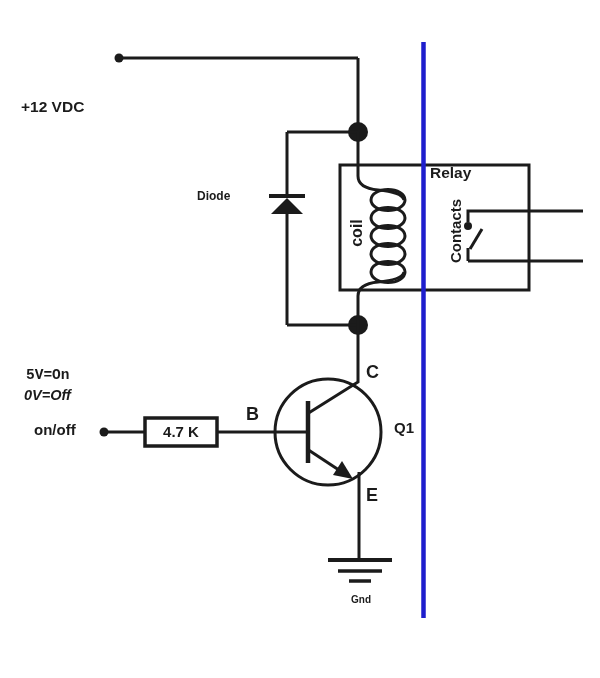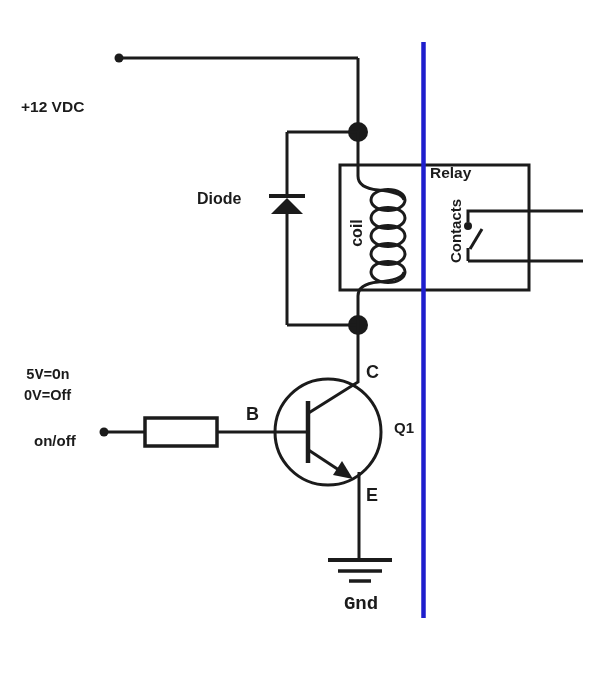--- a/index.html
+++ b/index.html
@@ -99,36 +99,37 @@
       <path class="w" stroke-width="3.5" d="M349,581 H371"></path>
     </g>
 
     <path class="blue" stroke-width="4.5" d="M423.5,42 V618"></path>
   </svg>
 
   <div class="lbl" style="left:21px; top:50px; font-size:15.5px;margin-top:48px;">+12 VDC</div>
 
   <div class="lbl" style="left:26px; top:367px; font-size:14.5px;font-family:Liberation Mono, monospace;">5V=On</div>
 
-  <div class="lbl" style="left:24px; top:387px; font-size:14.5px;">0V=Off</div>
+  <div class="lbl" style="left:24px; top:387px; font-size:14.5px;font-style:italic;">0V=Off</div>
 
-  <div class="lbl" style="left:34px; top:432px; font-size:15px;">on/off</div>
+  <div class="lbl" style="left:34px; top:421px; font-size:15px;">on/off</div>
 
+  <div class="lbl lbl-center" style="left:145px; top:418px; width:72px; height:28px; line-height:28px; font-size:15px;">4.7 K</div>
 
   <div class="lbl" style="left:246px; top:404px; font-size:18px;">B</div>
 
   <div class="lbl" style="left:366px; top:362px; font-size:18px;">C</div>
 
   <div class="lbl" style="left:366px; top:485px; font-size:18px;">E</div>
 
   <div class="lbl" style="left:394px; top:419px; font-size:15px;">Q1</div>
 
-  <div class="lbl" style="left:197px; top:190px; font-size:16px;">Diode</div>
+  <div class="lbl" style="left:197px; top:190px; font-size:12px;">Diode</div>
 
   <div class="lbl" style="left:430px; top:137px; font-size:15.5px;margin-top:27px;">Relay</div>
 
   <div class="lbl lbl-rot" style="left:357px; top:233px; font-size:16px;">coil</div>
 
   <div class="lbl lbl-rot" style="left:456px; top:231px; font-size:15px;">Contacts</div>
 
-  <div class="lbl lbl-center" style="left:339px; top:594px; width:44px; font-size:19px;font-family:Liberation Mono, monospace;">Gnd</div>
+  <div class="lbl lbl-center" style="left:339px; top:594px; width:44px; font-size:10px;">Gnd</div>
 
 </div>
 
 </body></html>

